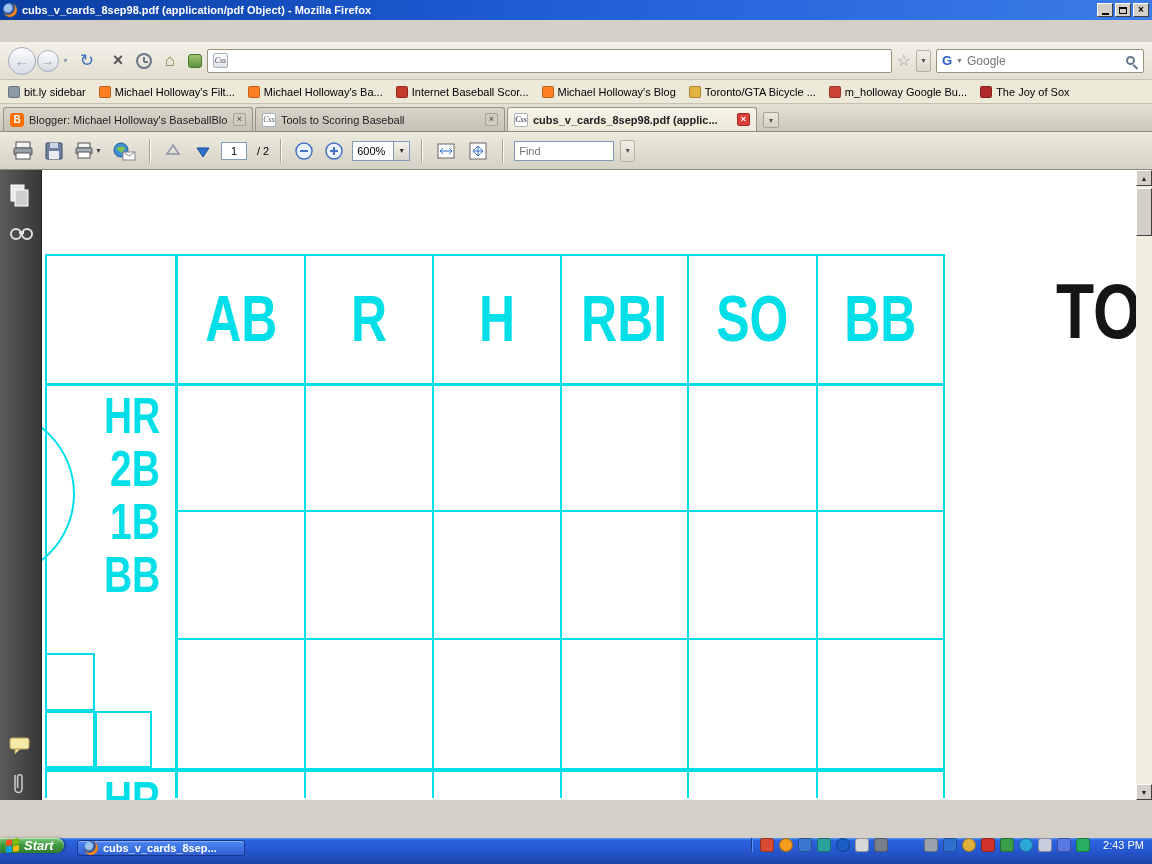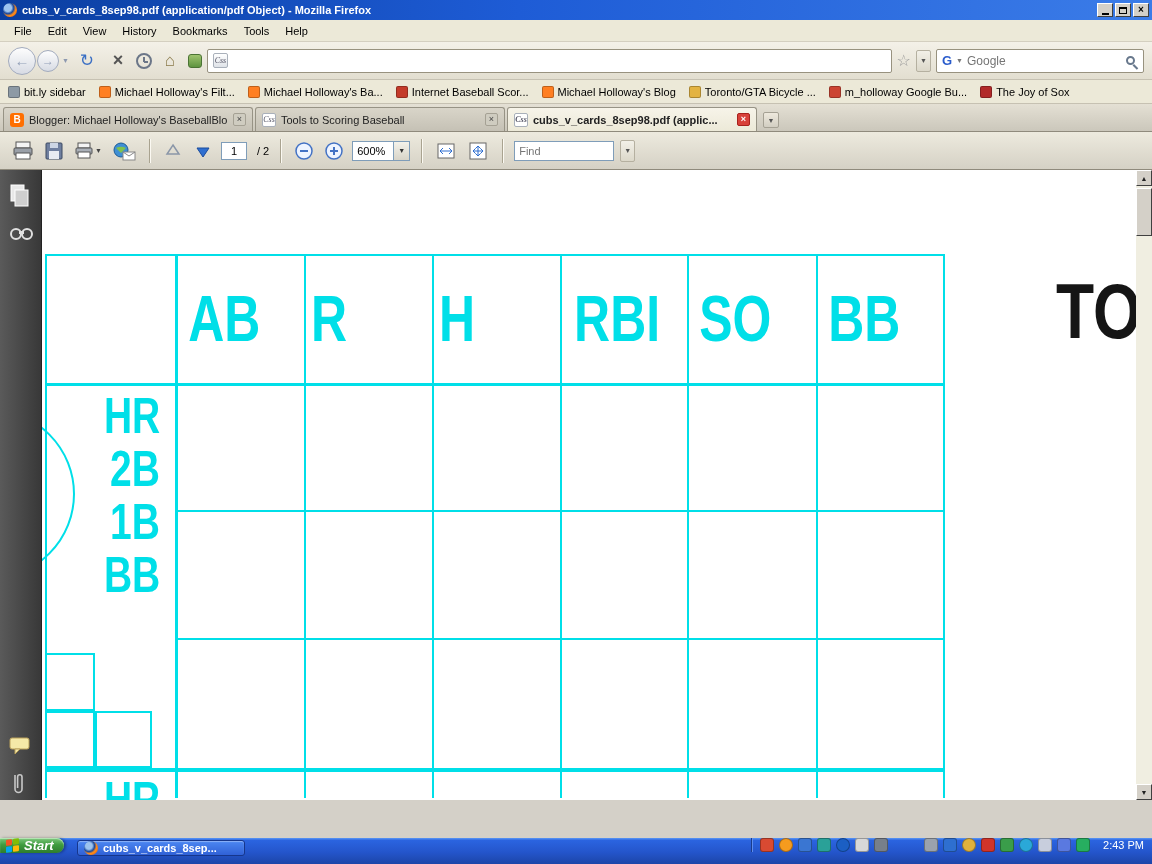--- a/index.html
+++ b/index.html
@@ -99,21 +99,21 @@
 
   
   #content{position:absolute;left:0;top:170px;width:1152px;height:646px;background:#d4d0c8}
   #adobe-sidebar{position:absolute;left:0;top:0;width:42px;height:630px;
     background:linear-gradient(90deg,#5a5a5a,#383838);border-right:1px solid #222}
   .side-icon{position:absolute;left:9px}
   #pdf-page{position:absolute;left:42px;top:0;width:1094px;height:630px;background:#fff;overflow:hidden}
 
   
   .vline,.hline{position:absolute;background:var(--accent,#00dfe8)}
-  .sc-head{position:absolute;top:86px;height:125px;display:flex;align-items:center;justify-content:flex-start;
+  .sc-head{position:absolute;top:86px;height:125px;display:flex;align-items:center;justify-content:center;
     color:var(--accent,#00dfe8);font-weight:bold;font-size:64px}
   .sc-head span{display:inline-block;transform:scaleX(.78);white-space:nowrap}
   #sc-labels{position:absolute}
   .sc-rowlabel{height:53px;line-height:52px;text-align:right;color:var(--accent,#00dfe8);
     font-weight:bold;font-size:50px;white-space:nowrap}
   .sc-rowlabel span{display:inline-block;transform:scaleX(.78);transform-origin:100% 50%}
   #sc-totals{position:absolute;left:1014px;top:96px;color:#151515;font-weight:bold;font-size:78px;white-space:nowrap}
   #sc-totals span{display:inline-block;transform:scaleX(.8);transform-origin:0 50%}
   #sc-arc{position:absolute;left:-137px;top:239px;width:170px;height:170px;border-radius:50%;
     border:2px solid var(--accent,#00dfe8)}
@@ -169,29 +169,20 @@
       <span class="winbtn">
           <i class="glyph-min"></i>
         </span>
       <span class="winbtn">
           <i class="glyph-max"></i>
         </span>
       <span class="winbtn">×</span>
     </span>
   </div>
 
-  <div id="menubar">
-    <span class="menu-item">File</span>
-    <span class="menu-item">Edit</span>
-    <span class="menu-item">View</span>
-    <span class="menu-item">History</span>
-    <span class="menu-item">Bookmarks</span>
-    <span class="menu-item">Tools</span>
-    <span class="menu-item">Help</span>
-  </div>
 
   <div id="navbar">
     <span class="nav-circle">←</span>
     <span class="nav-circle small">→</span>
     <span class="nav-drop">▼</span>
     <span class="nav-glyph">↻</span>
     <span class="nav-glyph stop">×</span>
     <span class="clock-icon"></span>
     <span class="nav-glyph home">⌂</span>
     <span class="addon-icon"></span>

